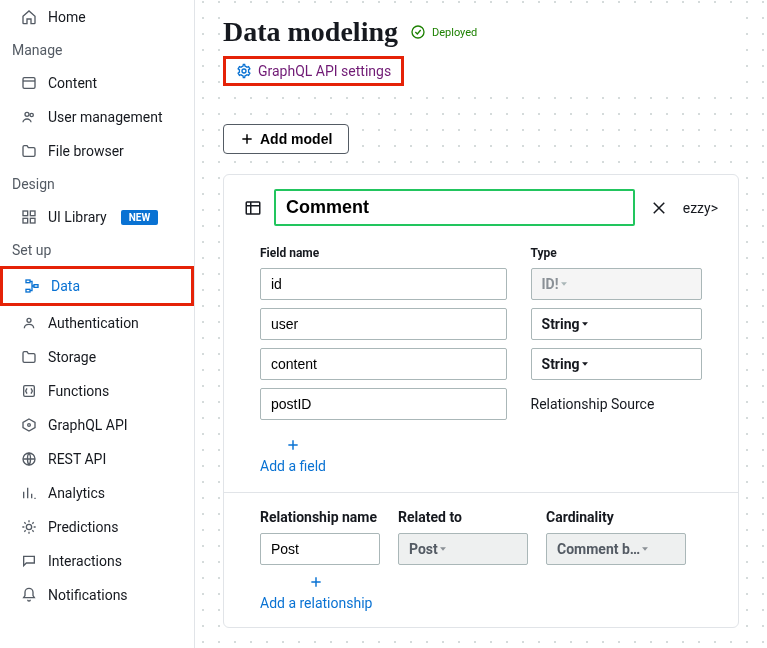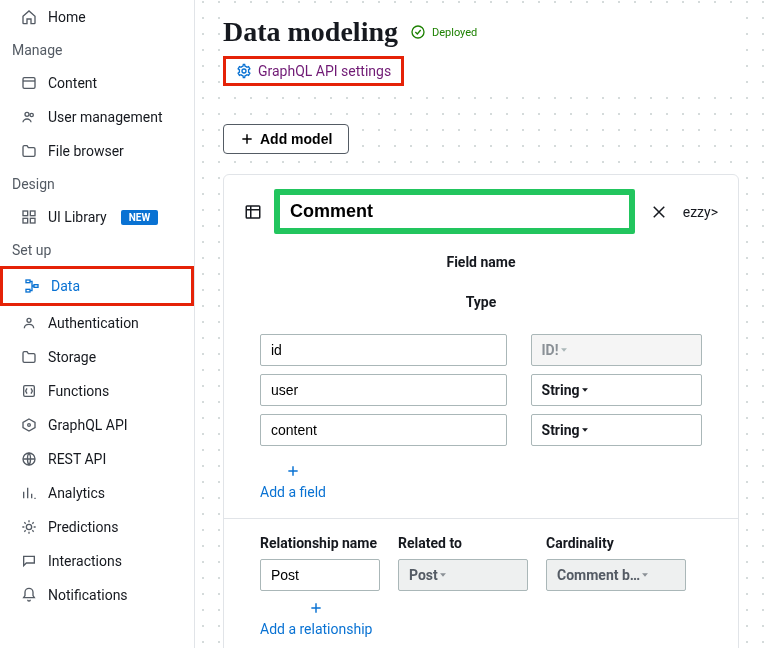--- a/index.html
+++ b/index.html
@@ -114,21 +114,21 @@
       padding: 0;
     }
     .model-card-header {
       display: flex;
       align-items: center;
       padding: 14px 20px;
       gap: 12px;
     }
     .model-title-input {
       flex: 1;
-      border: 6px solid #22c55e;
+      border: 2px solid #22c55e;
       padding: 6px 10px;
       font-size: 18px;
       font-weight: 700;
       border-radius: 2px;
     }
     .close-x {
       width: 24px;
       height: 24px;
       display: flex;
       align-items: center;
@@ -140,21 +140,21 @@
       padding: 6px 36px 12px 36px;
     }
     .field-header-row, .field-row {
       display: flex;
       gap: 24px;
       margin-bottom: 8px;
       align-items: center;
     }
     .col-name { flex: 1.15; }
     .col-type { flex: 0.8; }
-    .field-header-row { font-weight: 700; font-size: 14px; margin-bottom: 24px; flex-direction: column; }
+    .field-header-row { font-weight: 700; font-size: 12px; margin-bottom: 8px; }
     .text-input {
       width: 100%;
       border: 1px solid #aab7b8;
       padding: 7px 10px;
       font-size: 14px;
       border-radius: 2px;
     }
     .select-like {
       width: 100%;
       border: 1px solid #aab7b8;
@@ -450,20 +450,24 @@
             <span>String</span>
             <span>
                 <svg width="10" height="10" viewBox="0 0 24 24" fill="#16191f">
                   <path d="M5 8l7 8 7-8z"></path>
                 </svg>
               </span>
           </div>
         </div>
       </div>
 
+      <div class="field-row">
+        <div class="col-name"><input class="text-input" value="postID" style=""></div>
+        <div class="col-type static-type">Relationship Source</div>
+      </div>
 
       <div class="add-link">
         <svg width="14" height="14" viewBox="0 0 24 24" fill="none" stroke="#0972d3" stroke-width="2.5">
             <path d="M12 4v16M4 12h16"></path>
           </svg>
         <span>Add a field</span>
       </div>
 
       <div class="divider"></div>
 

